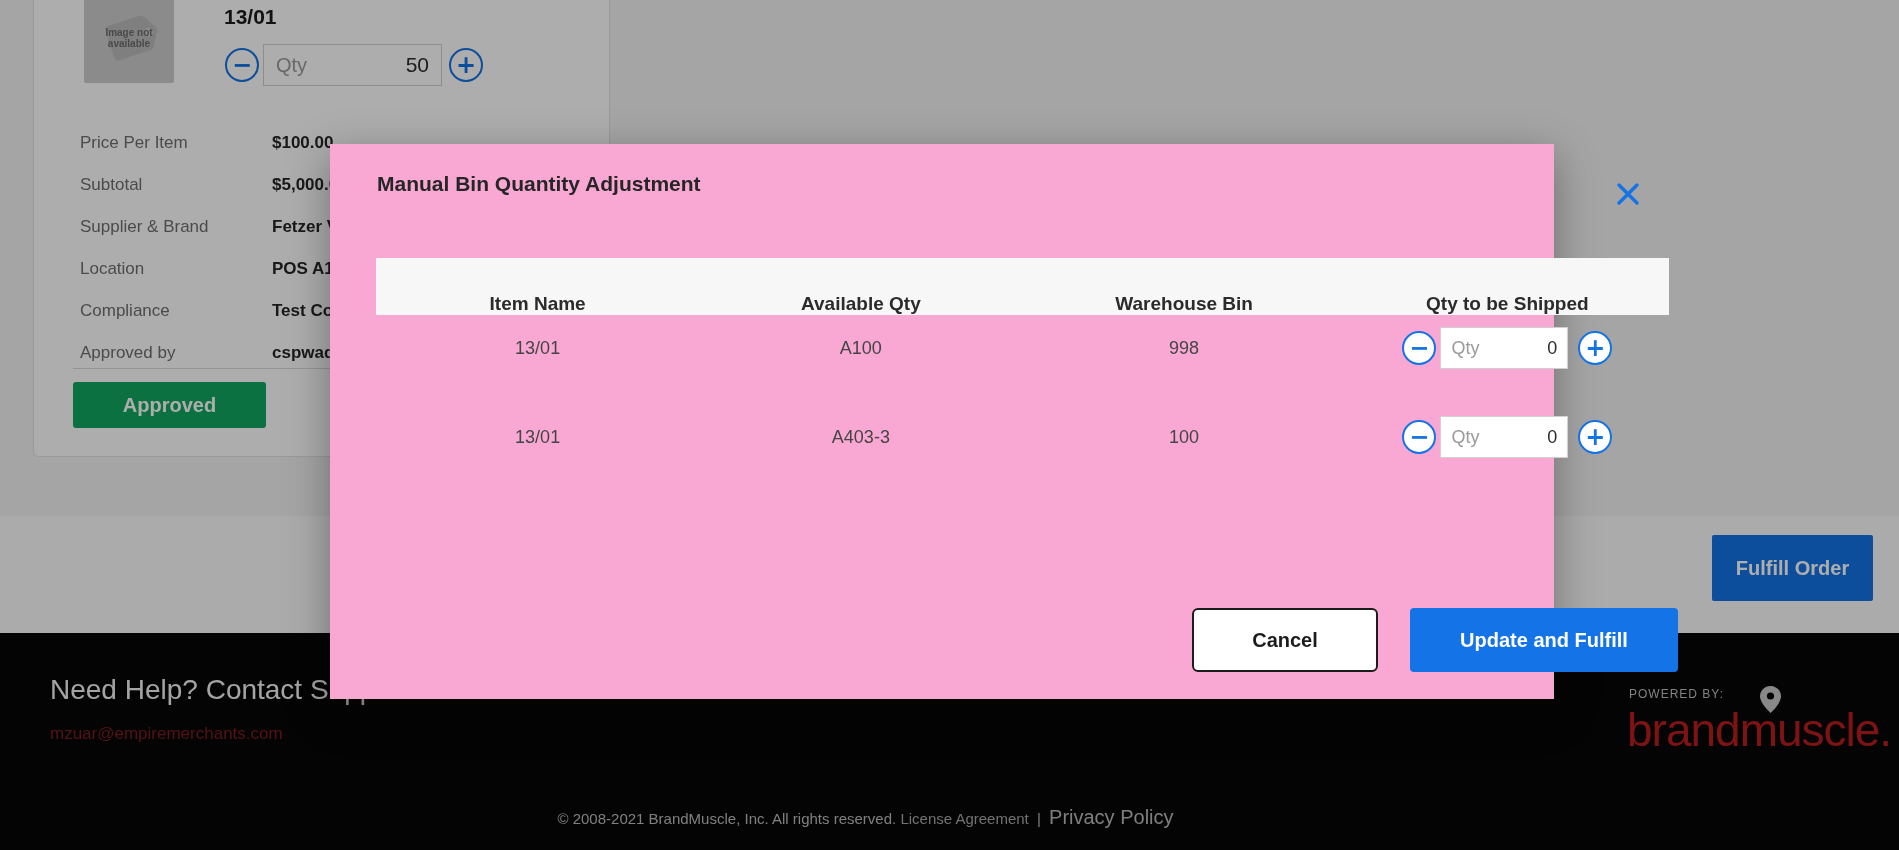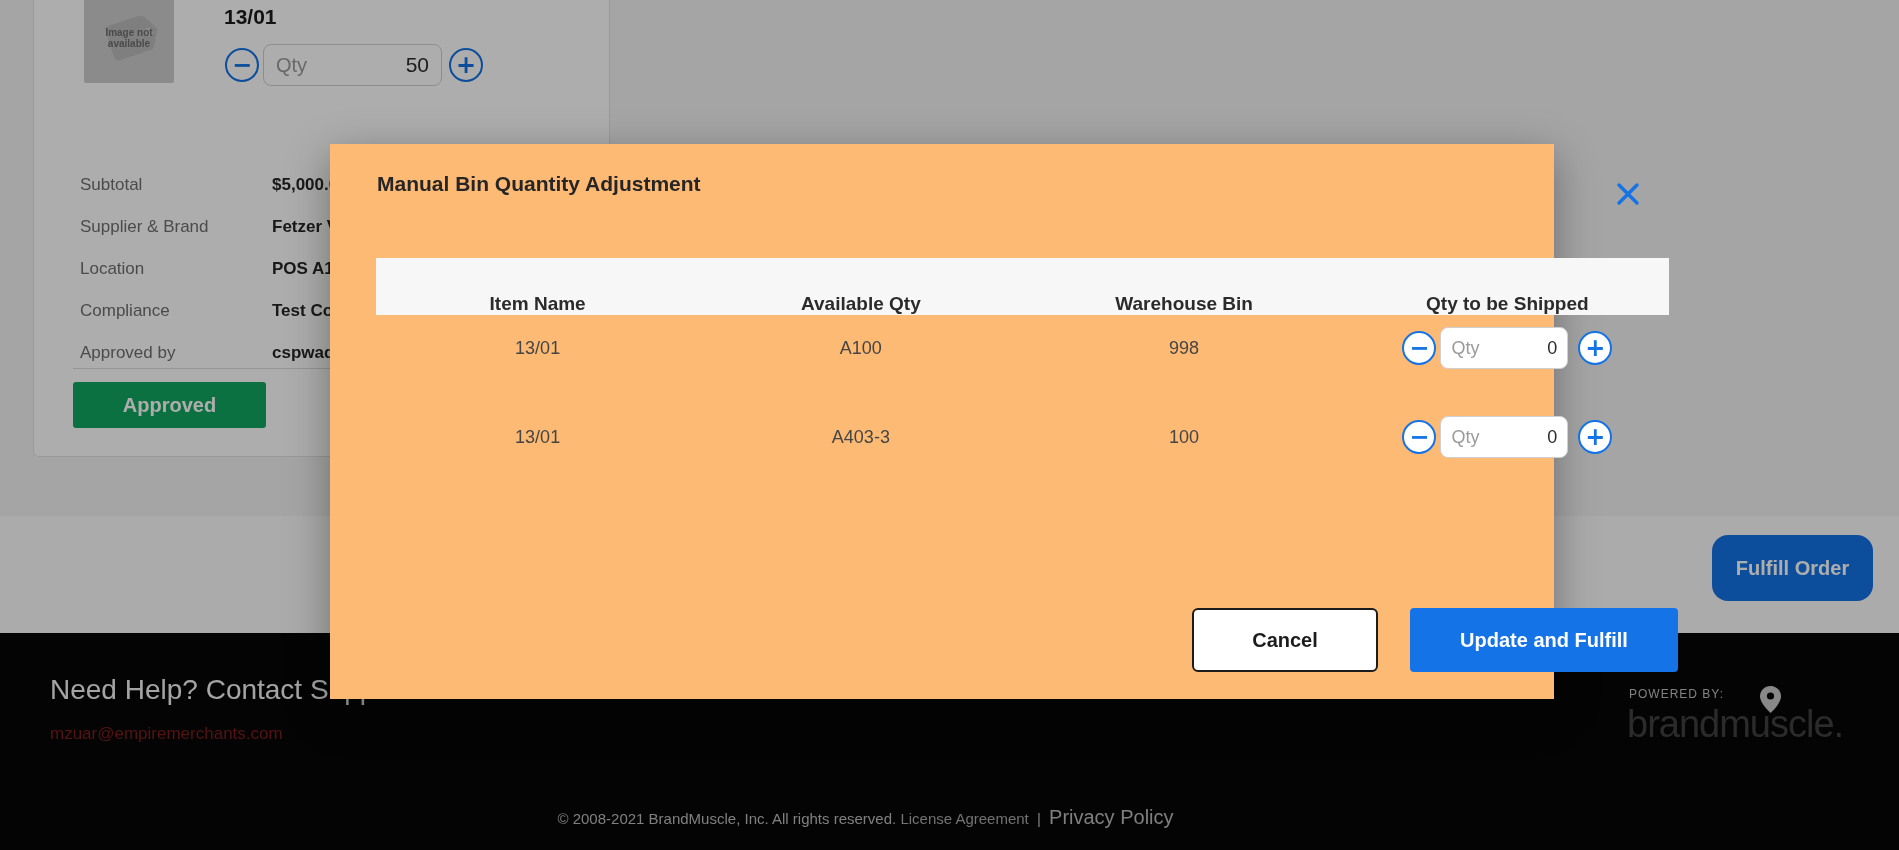--- a/index.html
+++ b/index.html
@@ -17,60 +17,60 @@
     background:#cdcdcd; border-radius:2px; display:flex; align-items:center; justify-content:center; overflow:hidden; }
   .img-ph .tag-svg { position:absolute; left:8px; top:6px; }
   .img-ph .ph-text { position:relative; font-size:10px; font-weight:bold; color:#6d6d6d; text-align:center; line-height:11px; }
 
   .card-title { position:absolute; left:224px; top:5px; font-size:21px; font-weight:bold; color:#1c1c1c; }
 
   .stepper { display:flex; align-items:center; }
   .step-btn { width:34px; height:34px; border-radius:50%; border:2px solid #1473E6; background:#fff;
     color:#1473E6; font-size:24px; font-weight:bold; line-height:29px; text-align:center; cursor:pointer;
     font-family:"DejaVu Sans", sans-serif; flex:0 0 auto; }
-  .qty-box { background:#fff; border:1px solid #d0d0d0; border-radius:8px; display:flex; align-items:center; }
+  .qty-box { background:#fff; border:1px solid #d0d0d0; border-radius:0; display:flex; align-items:center; }
   .qty-label { color:#9b9b9b; }
   .qty-input { border:none; outline:none; background:transparent; text-align:right; color:#2c2c2c;
     font-family:"Liberation Sans", sans-serif; }
 
   .card-stepper { position:absolute; left:225px; top:44px; }
   .card-stepper .qty-box { width:179px; height:42px; margin:0 7px 0 4px; padding:0 12px; }
   .card-stepper .qty-label { font-size:20px; flex:1; }
   .card-stepper .qty-input { width:64px; font-size:21px; }
 
   .detail-row { position:absolute; left:80px; width:520px; height:22px; }
   .detail-label { position:absolute; left:0; top:0; font-size:17px; color:#6f6f6f; }
   .detail-value { position:absolute; left:192px; top:0; font-size:17px; font-weight:bold; color:#262626; white-space:nowrap; }
 
   .card-divider { position:absolute; left:73px; top:368px; width:517px; height:1px; background:#dcdcdc; }
 
   .approved-btn { position:absolute; left:73px; top:382px; width:193px; height:46px; background:#11A75F;
     border:none; border-radius:3px; color:#ffffff; font-size:20px; font-weight:bold; text-align:center; line-height:46px; }
 
   .action-bar { position:absolute; left:0; top:516px; width:1899px; height:117px; background:#fdfdfd; }
   .fulfill-btn { position:absolute; left:1712px; top:535px; width:161px; height:66px; background:#1473E6;
-    border:none; border-radius:16px; color:#ffffff; font-size:20px; font-weight:bold; cursor:pointer; }
+    border:none; border-radius:2px; color:#ffffff; font-size:20px; font-weight:bold; cursor:pointer; }
 
   
   .footer { position:absolute; left:0; top:633px; width:1899px; height:217px; background:#060606; }
   .help-heading { position:absolute; left:50px; top:674px; font-size:28px; color:#f2f2f2; }
   .help-email { position:absolute; left:50px; top:724px; font-size:17px; color:#7f1d1d; text-decoration:none; }
   .powered-by { position:absolute; left:1628px; top:687px; width:96px; text-align:right; font-size:12px;
     letter-spacing:1px; color:#c0c0c0; }
   .pin-icon { position:absolute; left:1760px; top:686px; }
-  .brand-logo { position:absolute; left:1627px; top:703px; font-size:38px; color:#404040; letter-spacing:-1px; }
+  .brand-logo { position:absolute; left:1627px; top:703px; font-size:46px; color:#b91c1c; letter-spacing:-1px; }
   .copyright { position:absolute; left:0; top:806px; width:1731px; text-align:center; color:#bdbdbd; font-size:15px; }
   .copyright .lic { color:#a8a8a8; text-decoration:none; }
   .copyright .sep { color:#bdbdbd; padding:0 4px; }
   .copyright .priv { color:#bcbcbc; font-size:20px; text-decoration:none; }
 
   
   .overlay { position:absolute; inset:0; background:rgba(0,0,0,0.32); z-index:5; }
 
-  .modal { position:absolute; left:330px; top:144px; width:1224px; height:555px; background:#fdba74;
+  .modal { position:absolute; left:330px; top:144px; width:1224px; height:555px; background:#f9a8d4;
     box-shadow:0 12px 40px rgba(0,0,0,0.35); z-index:10; }
   .modal-title { position:absolute; left:47px; top:28px; font-size:21px; font-weight:bold; color:#262626; }
   .modal-close { position:absolute; left:1278px; top:30px; width:40px; height:40px; background:none; border:none;
     cursor:pointer; display:flex; align-items:center; justify-content:center; }
 
   .tbl-header { position:absolute; left:46px; top:114px; width:1293px; height:57px; background:#f7f7f7;
     display:flex; align-items:flex-end; }
   .tbl-header .th { flex:1 1 0; text-align:center; font-size:19px; font-weight:bold; color:#2b2b2b; }
 
   .tbl-row { position:absolute; left:46px; width:1293px; height:44px; display:flex; align-items:center; }
@@ -113,20 +113,24 @@
 
     <div class="stepper card-stepper">
       <button class="step-btn">−</button>
       <div class="qty-box">
         <span class="qty-label">Qty</span>
         <input class="qty-input" value="50" style="">
       </div>
       <button class="step-btn">+</button>
     </div>
 
+    <div class="detail-row" style="top:133px;">
+      <span class="detail-label">Price Per Item</span>
+      <span class="detail-value">$100.00</span>
+    </div>
     <div class="detail-row" style="top:175px;">
       <span class="detail-label">Subtotal</span>
       <span class="detail-value">$5,000.0</span>
     </div>
     <div class="detail-row" style="top:217px;">
       <span class="detail-label">Supplier &amp; Brand</span>
       <span class="detail-value">Fetzer V</span>
     </div>
     <div class="detail-row" style="top:259px;">
       <span class="detail-label">Location</span>

